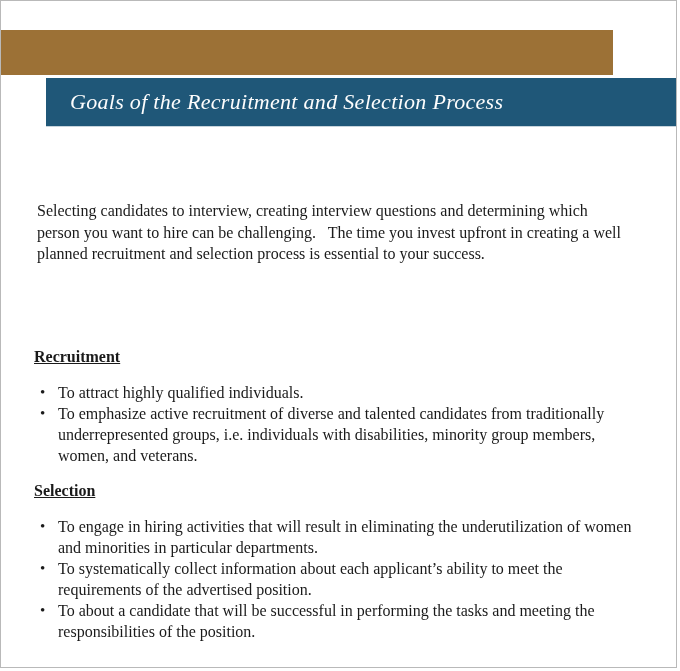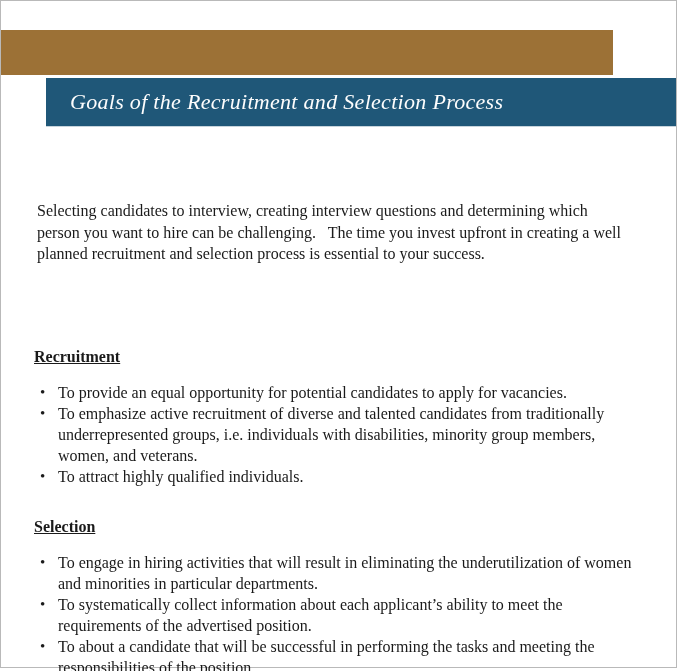--- a/index.html
+++ b/index.html
@@ -57,21 +57,21 @@
     white-space: pre-wrap;
   }
   .sec-heading {
     margin: 0 0 0 1px;
     font-size: 16px;
     font-weight: bold;
     line-height: 21px;
     text-decoration: underline;
   }
   .section-recruitment .sec-heading { margin-top: 81px; }
-  .section-selection  .sec-heading { margin-top: 29px; }
+  .section-selection  .sec-heading { margin-top: 14px; }
   .bullets {
     margin: 15px 0 0 0;
     padding: 0;
     list-style: none;
   }
   .bullets li {
     position: relative;
     padding-left: 25px;
     line-height: 21px;
   }
@@ -96,23 +96,22 @@
     <h1 class="page-title">Goals of the Recruitment and Selection Process</h1>
   </div>
 
   <div class="content">
 
     <p class="intro">Selecting candidates to interview, creating interview questions and determining which person you want to hire can be challenging.   The time you invest upfront in creating a well planned recruitment and selection process is essential to your success.</p>
 
     <section class="section-recruitment">
       <h2 class="sec-heading">Recruitment</h2>
       <ul class="bullets">
-        <li>To provide an equal opportunity for potential candidates to apply for vacancies.</li>
+        <li>To attract highly qualified individuals.</li>
         <li>To emphasize active recruitment of diverse and talented candidates from traditionally underrepresented groups, i.e. individuals with disabilities, minority group members, women, and veterans.</li>
-        <li>To attract highly qualified individuals.</li>
       </ul>
     </section>
 
     <section class="section-selection">
       <h2 class="sec-heading">Selection</h2>
       <ul class="bullets">
         <li>To engage in hiring activities that will result in eliminating the underutilization of women and minorities in particular departments.</li>
         <li>To systematically collect information about each applicant’s ability to meet the requirements of the advertised position.</li>
         <li>To about a candidate that will be successful in performing the tasks and meeting the responsibilities of the position.</li>
       </ul>

